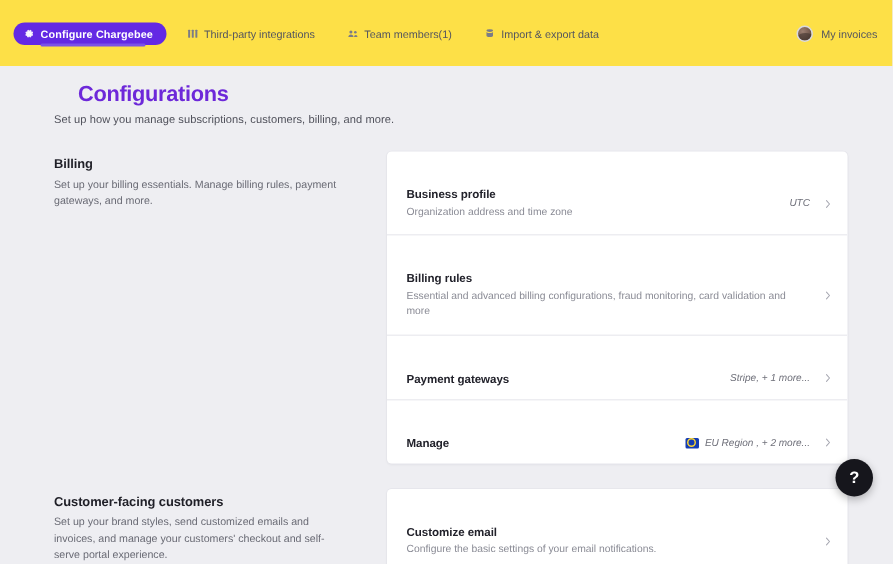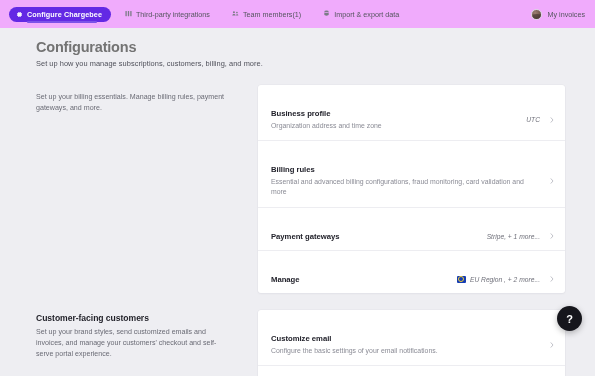--- a/index.html
+++ b/index.html
@@ -12,22 +12,22 @@
 
   body {
     font-family: "Liberation Sans", sans-serif;
     background: #eeeef2;
     color: #2b2b33;
     -webkit-font-smoothing: antialiased;
   }
 
   
   .topnav {
-    height: 28px;
-    background: #f0abfc;
+    height: 44px;
+    background: #fde047;
     display: flex;
     align-items: center;
     padding: 0 10px 0 9px;
     position: relative;
   }
 
   .nav-left {
     display: flex;
     align-items: center;
     gap: 0px;
@@ -52,20 +52,21 @@
   .nav-pill .gear-glyph {
     width: 7px; height: 7px;
     display: inline-block;
     position: relative;
     flex: none;
   }
   .nav-pill .gear-glyph svg { display: block; }
 
   .nav-item {
     display: inline-flex;
+    align-items: center;
     gap: 4px;
     font-size: 7.2px;
     color: #54555e;
     white-space: nowrap;
     padding: 3px 8px;
     margin-left: 6px;
   }
 
   .nav-item .nav-ico {
     width: 7px; height: 7px;
@@ -120,22 +121,23 @@
   .page {
     padding: 11px 30px 0 36px;
     height: calc(376px - 28px);
     overflow: hidden;
   }
 
   .page-title {
     font-size: 14.5px;
     font-weight: bold;
     letter-spacing: -.2px;
-    color: #737373;
+    color: #6d28d9;
     line-height: 1.15;
+    margin-left: 16px;
   }
 
   .page-sub {
     margin-top: 3px;
     font-size: 7.4px;
     color: #4f505a;
     letter-spacing: .05px;
   }
 
   .sections { margin-top: 17px; }
@@ -323,20 +325,21 @@
 
 <div class="page">
 
   <div class="page-title">Configurations</div>
   <div class="page-sub">Set up how you manage subscriptions, customers, billing, and more.</div>
 
   <div class="sections">
 
     <div class="section">
       <div class="section-left">
+        <div class="section-title">Billing</div>
         <div class="section-desc">Set up your billing essentials. Manage billing rules, payment gateways, and more.</div>
       </div>
 
       <div class="card">
 
         <div class="row">
           <div class="row-main">
             <div class="row-title">Business profile</div>
             <div class="row-desc">Organization address and time zone</div>
           </div>

